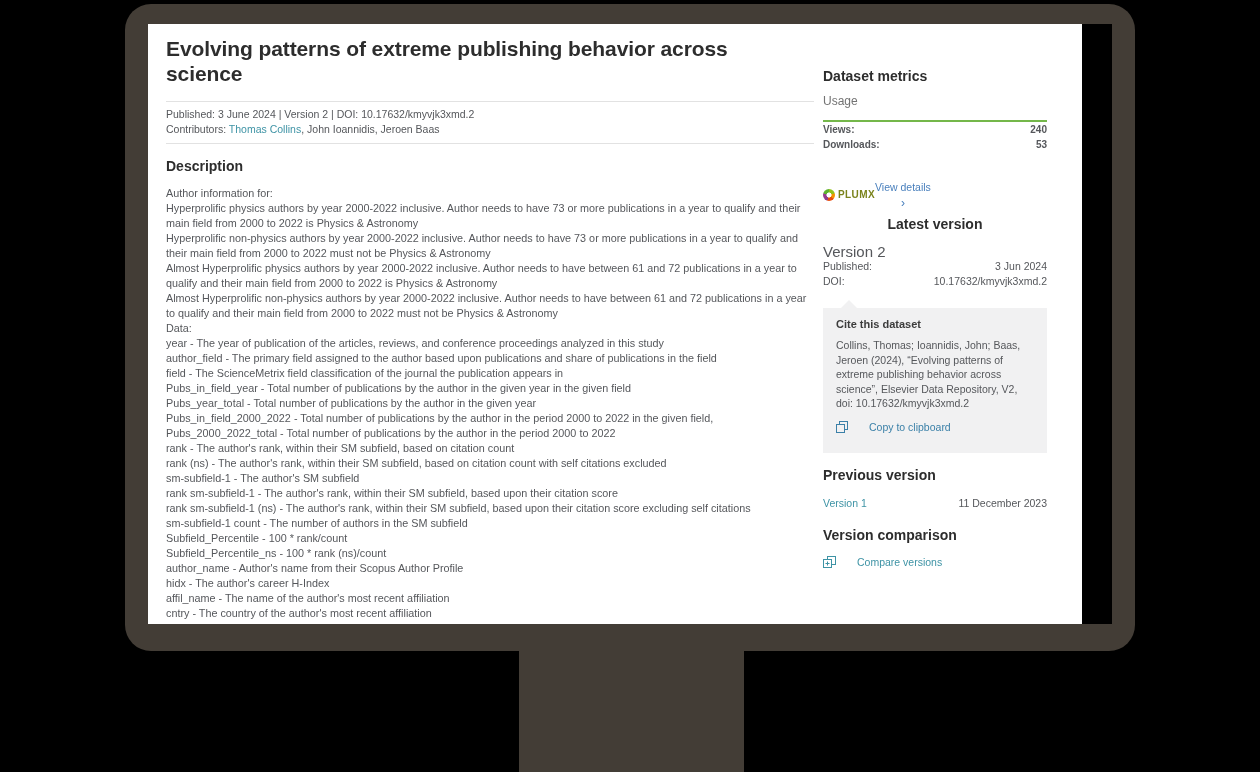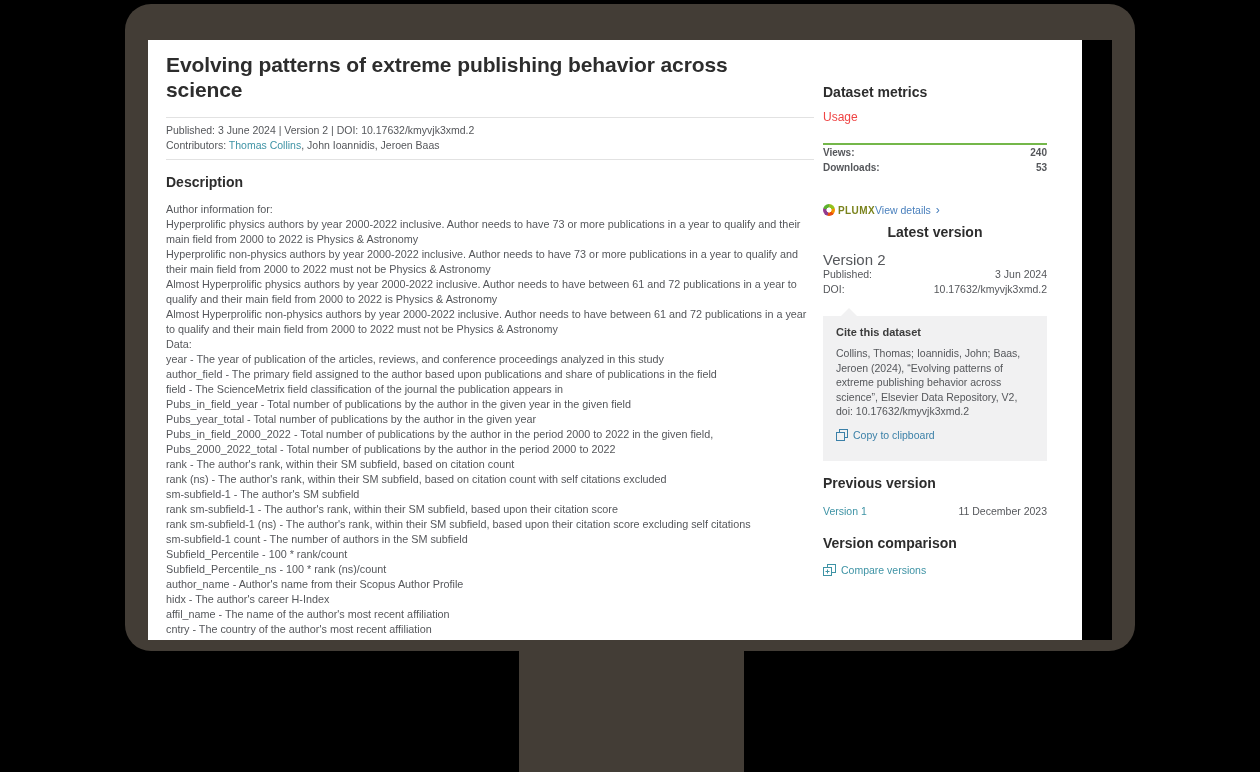--- a/index.html
+++ b/index.html
@@ -3,59 +3,59 @@
 <meta charset="utf-8">
 <style>
   html,body{margin:0;padding:0;}
   body{
     width:1260px;height:772px;background:#000;position:relative;overflow:hidden;
     font-family:"Liberation Sans", sans-serif;
   }
   
   .monitor-frame{position:absolute;left:125px;top:4px;width:1010px;height:647px;
     background:#433d36;border-radius:26px;}
-  .screen{position:absolute;left:23px;top:36px;width:964px;height:600px;background:#000;overflow:hidden;}
+  .screen{position:absolute;left:23px;top:20px;width:964px;height:600px;background:#000;overflow:hidden;}
   .webpage{position:absolute;left:0;top:0;width:934px;height:600px;background:#fff;}
   .stand{position:absolute;left:519px;top:650px;width:225px;height:122px;background:#433d36;}
 
   
   .main-col{position:absolute;left:18px;top:0;width:648px;}
   .page-title{margin:12px 0 15px;font-size:21px;line-height:25px;font-weight:bold;
     color:#2d2d2d;max-width:620px;letter-spacing:-0.1px;}
   .rule{border:none;border-top:1px solid #e2e2e2;margin:0;}
   .meta-line{font-size:10.5px;color:#55575b;line-height:14px;margin-top:5px;}
   .contrib-line{font-size:10.5px;color:#55575b;line-height:14px;margin:1px 0 7px;}
   .teal-link{color:#3e93a5;text-decoration:none;cursor:pointer;}
   .blue-link{color:#4a80bd;text-decoration:none;cursor:pointer;}
   .desc-heading{font-size:14px;color:#2d2d2d;margin:14px 0 12px;font-weight:bold;}
   .desc-line{font-size:10.8px;line-height:15px;color:#55575b;}
 
   
   .sidebar{position:absolute;left:675px;top:44px;width:224px;}
   .sb-heading{font-size:14px;font-weight:bold;color:#2d2d2d;margin:0;line-height:16px;}
-  .usage{font-size:12px;color:#ef4444;margin-top:10px;padding-bottom:19px;border-bottom:2px solid #74b74a;}
+  .usage{font-size:12px;color:#737373;margin-top:10px;padding-bottom:12px;border-bottom:2px solid #74b74a;}
   .metric-row{display:flex;justify-content:space-between;font-size:10px;color:#55575b;line-height:15px;font-weight:bold;}
   .metric-row:first-of-type{margin-top:4px;}
   .plumx-row{display:flex;align-items:center;margin-top:29px;}
   .plumx-logo{display:flex;align-items:center;gap:3px;}
   .plumx-icon{width:12px;height:12px;border-radius:50%;
     background:radial-gradient(circle,#fff 0 2.5px,transparent 2.6px),
       conic-gradient(#93c11c 0 20%,#f39200 20% 35%,#e84e0f 35% 55%,#933b8e 55% 80%,#5db12f 80% 100%);}
   .plumx-text{font-size:10px;font-weight:bold;color:#7a831c;letter-spacing:0.4px;}
-  .view-details{font-size:10.5px;display:flex;align-items:center;gap:5px;}
+  .view-details{font-size:10.5px;display:flex;align-items:center;gap:5px;flex-direction:column;}
   .chevron{font-size:12px;line-height:10px;}
   .sb-heading.latest{margin-top:8px;text-align:center;}
   .version-line{font-size:15px;color:#55575b;line-height:15px;margin-top:12px;}
   .kv-row{display:flex;justify-content:space-between;font-size:10.5px;color:#55575b;line-height:15px;}
   .cite-card{position:relative;background:#f1f1f2;margin-top:19px;padding:10px 13px 20px;}
   .cite-card:before{content:"";position:absolute;top:-8px;left:18px;width:0;height:0;
     border-left:8px solid transparent;border-right:8px solid transparent;border-bottom:8px solid #f1f1f2;}
   .cite-heading{font-size:11px;font-weight:bold;color:#3c3c3c;margin:0 0 8px;}
   .cite-text{font-size:10.5px;line-height:14.5px;color:#55575b;}
-  .icon-link{margin-top:10px;display:flex;align-items:center;gap:5px;font-size:10.5px;cursor:pointer;}
+  .icon-link{margin-top:10px;display:flex;align-items:center;gap:21px;font-size:10.5px;cursor:pointer;}
   .copy-link{color:#3b80a8;}
   .sb-heading.previous{margin-top:14px;}
   .prev-row{display:flex;justify-content:space-between;font-size:10.5px;line-height:15px;margin-top:13px;}
   .prev-date{color:#55575b;}
   .sb-heading.comparison{margin-top:16px;}
   .compare-link{color:#3e93a5;margin-top:13px;}
   svg.mini-icon{flex:0 0 auto;}
 </style>
 </head>
 <body>

